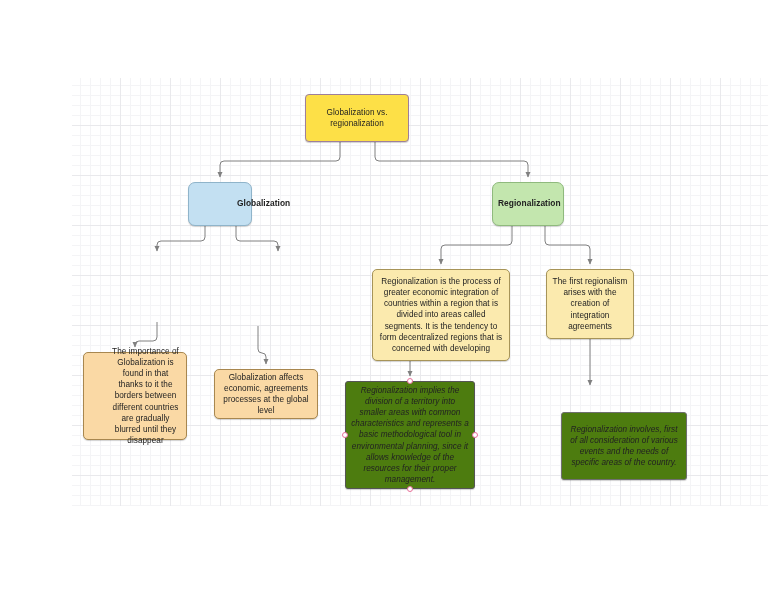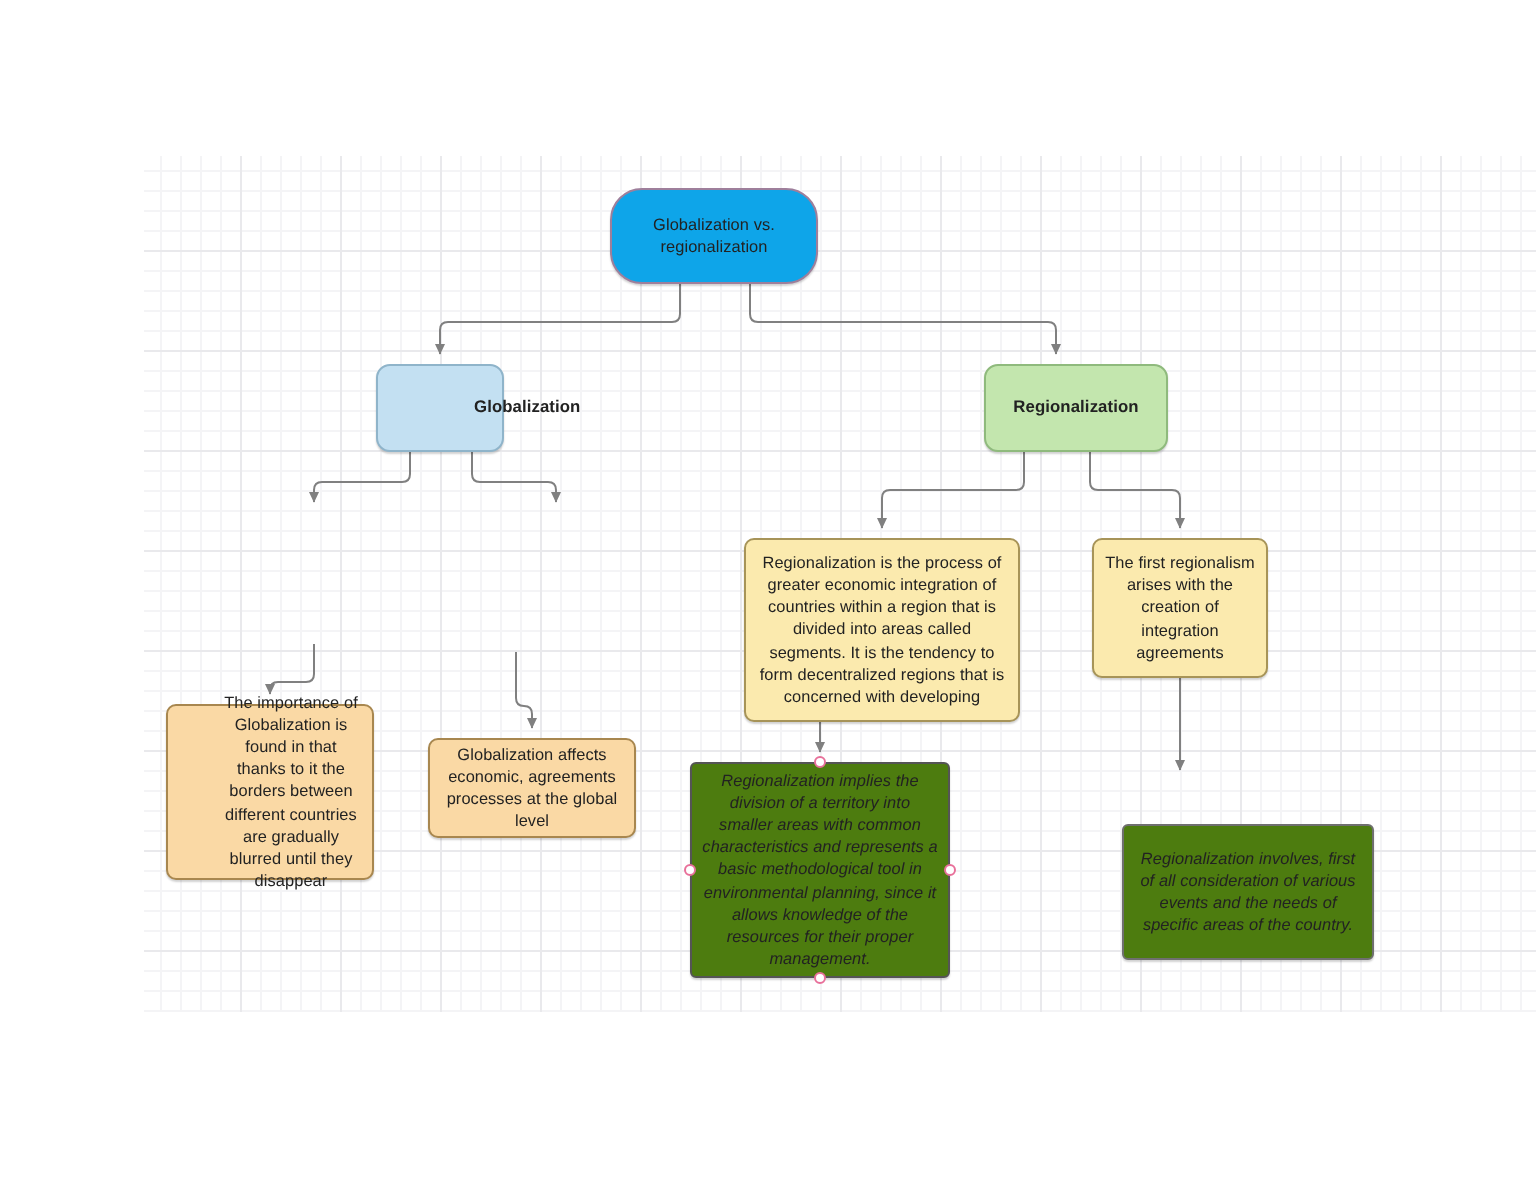--- a/index.html
+++ b/index.html
@@ -56,21 +56,21 @@
     font-size: 8.2px;
     line-height: 11.2px;
     padding: 3px 5px;
     border-radius: 6px;
     border: 1px solid #8a8a8a;
     box-shadow: 0 1px 1px rgba(0,0,0,0.18);
     letter-spacing: 0.05px;
   }
   .node .txt { display: block; width: 100%; }
 
-  .n-root  { background: #0ea5e9; border-color: #9e7f9b; border-radius: 16px; }
+  .n-root  { background: #fde047; border-color: #9e7f9b; border-radius: 4px; }
   .n-blue  { background: #c3e0f2; border-color: #8fb4ca; font-weight: bold; font-size: 8.4px; border-radius: 7px;}
   .n-green { background: #c3e6ae; border-color: #8fba7d; font-weight: bold; font-size: 8.4px; border-radius: 7px;}
   .n-pink  { background: #f6cedd; border-color: #b58b9c; border-radius: 5px; }
   .n-orange{ background: #fad9a5; border-color: #a8874f; border-radius: 5px; }
   .n-yellow{ background: #fbeaae; border-color: #a79458; border-radius: 5px; }
   .n-gray  { background: #4d7c0f; border-color: #6f6f6f; border-radius: 3px; font-style: italic; }
 
   .n-selected { border: 1.5px solid #555555; }
 
   .handle {
@@ -122,21 +122,21 @@
   </svg>
 
   <div class="node n-root" style="left:305px; top:94px; width:104px; height:48px;">
     <span class="txt">Globalization vs. regionalization</span>
   </div>
 
   <div class="node n-blue" style="left:188px; top:182px; width:64px; height:44px;padding-left:48px;">
     <span class="txt">Globalization</span>
   </div>
 
-  <div class="node n-green" style="left:492px; top:182px; width:92px; height:44px;">
+  <div class="node n-green" style="left:492px; top:182px; width:72px; height:44px;">
     <span class="txt">Regionalization</span>
   </div>
 
 
 
   <div class="node n-orange" style="left:83px; top:352px; width:104px; height:88px;padding-left:26px;">
     <span class="txt">The importance of Globalization is found in that thanks to it the borders between different countries are gradually blurred until they disappear</span>
   </div>
 
   <div class="node n-orange" style="left:214px; top:369px; width:104px; height:50px;">

